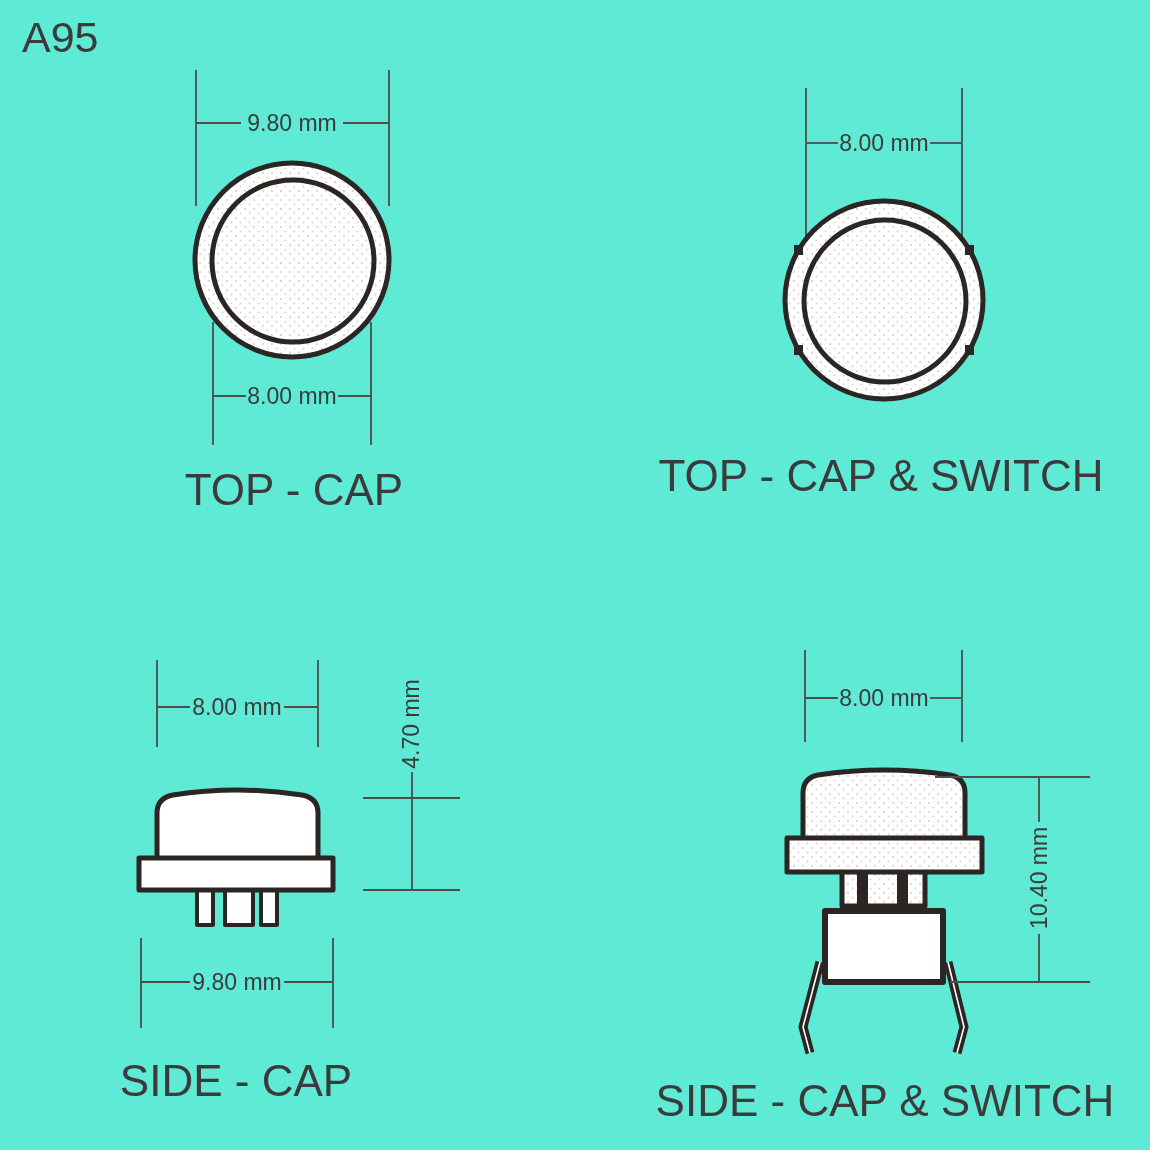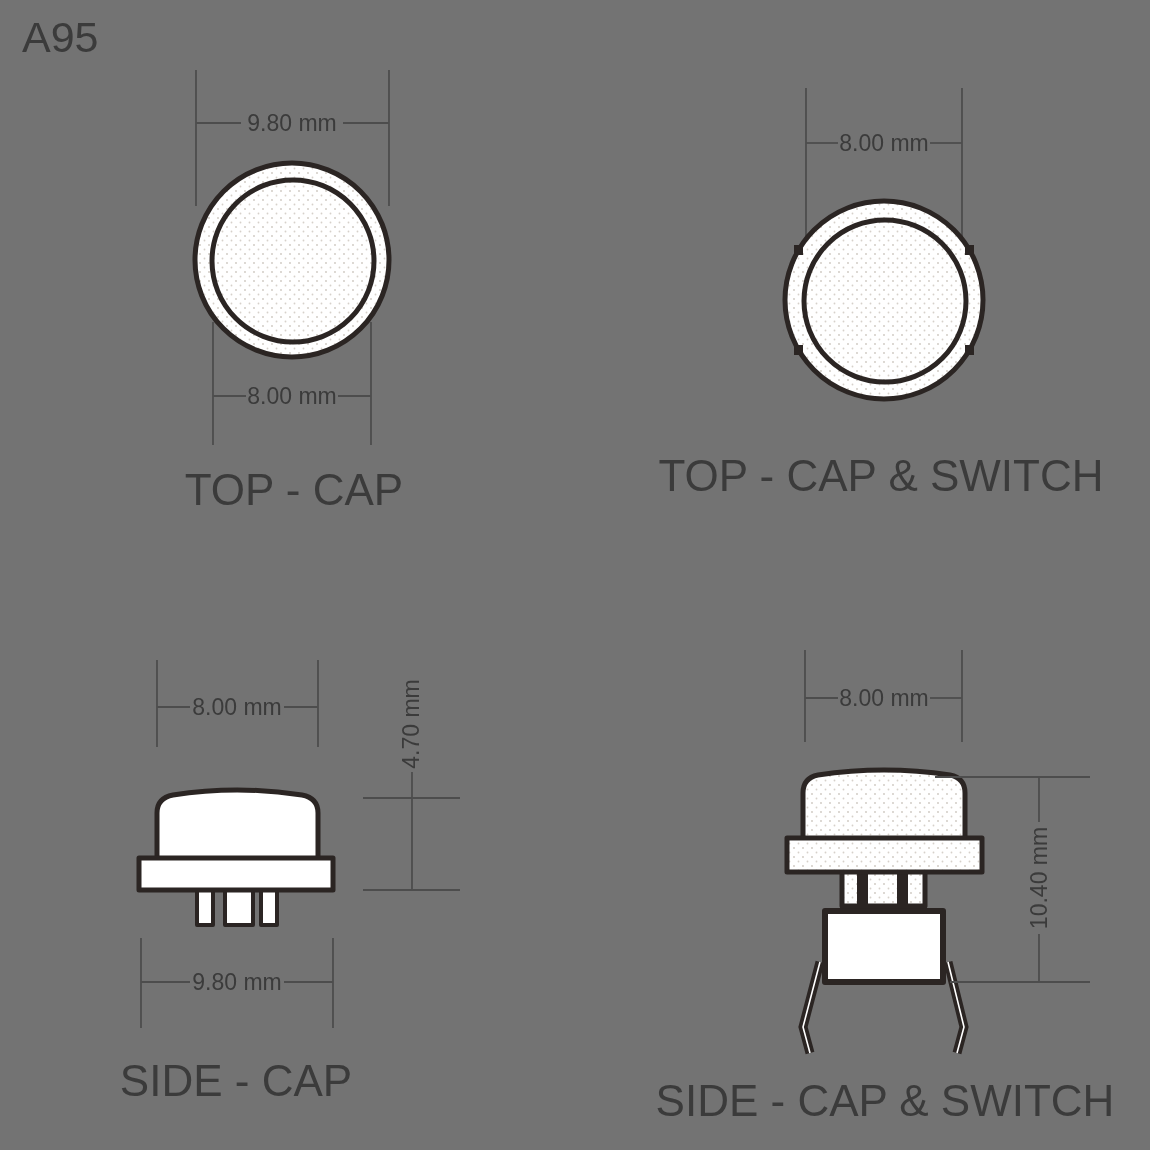--- a/index.html
+++ b/index.html
@@ -4,21 +4,21 @@
 <style>
   html, body {
     margin: 0;
     padding: 0;
     background: #ffffff;
   }
   .sheet {
     position: relative;
     width: 1150px;
     height: 1150px;
-    background: #737373;
+    background: #5eead4;
     overflow: hidden;
   }
   svg { display: block; }
 
   .part {
     fill: #ffffff;
     stroke: #2b2523;
     stroke-width: 5;
     stroke-linejoin: round;
   }

